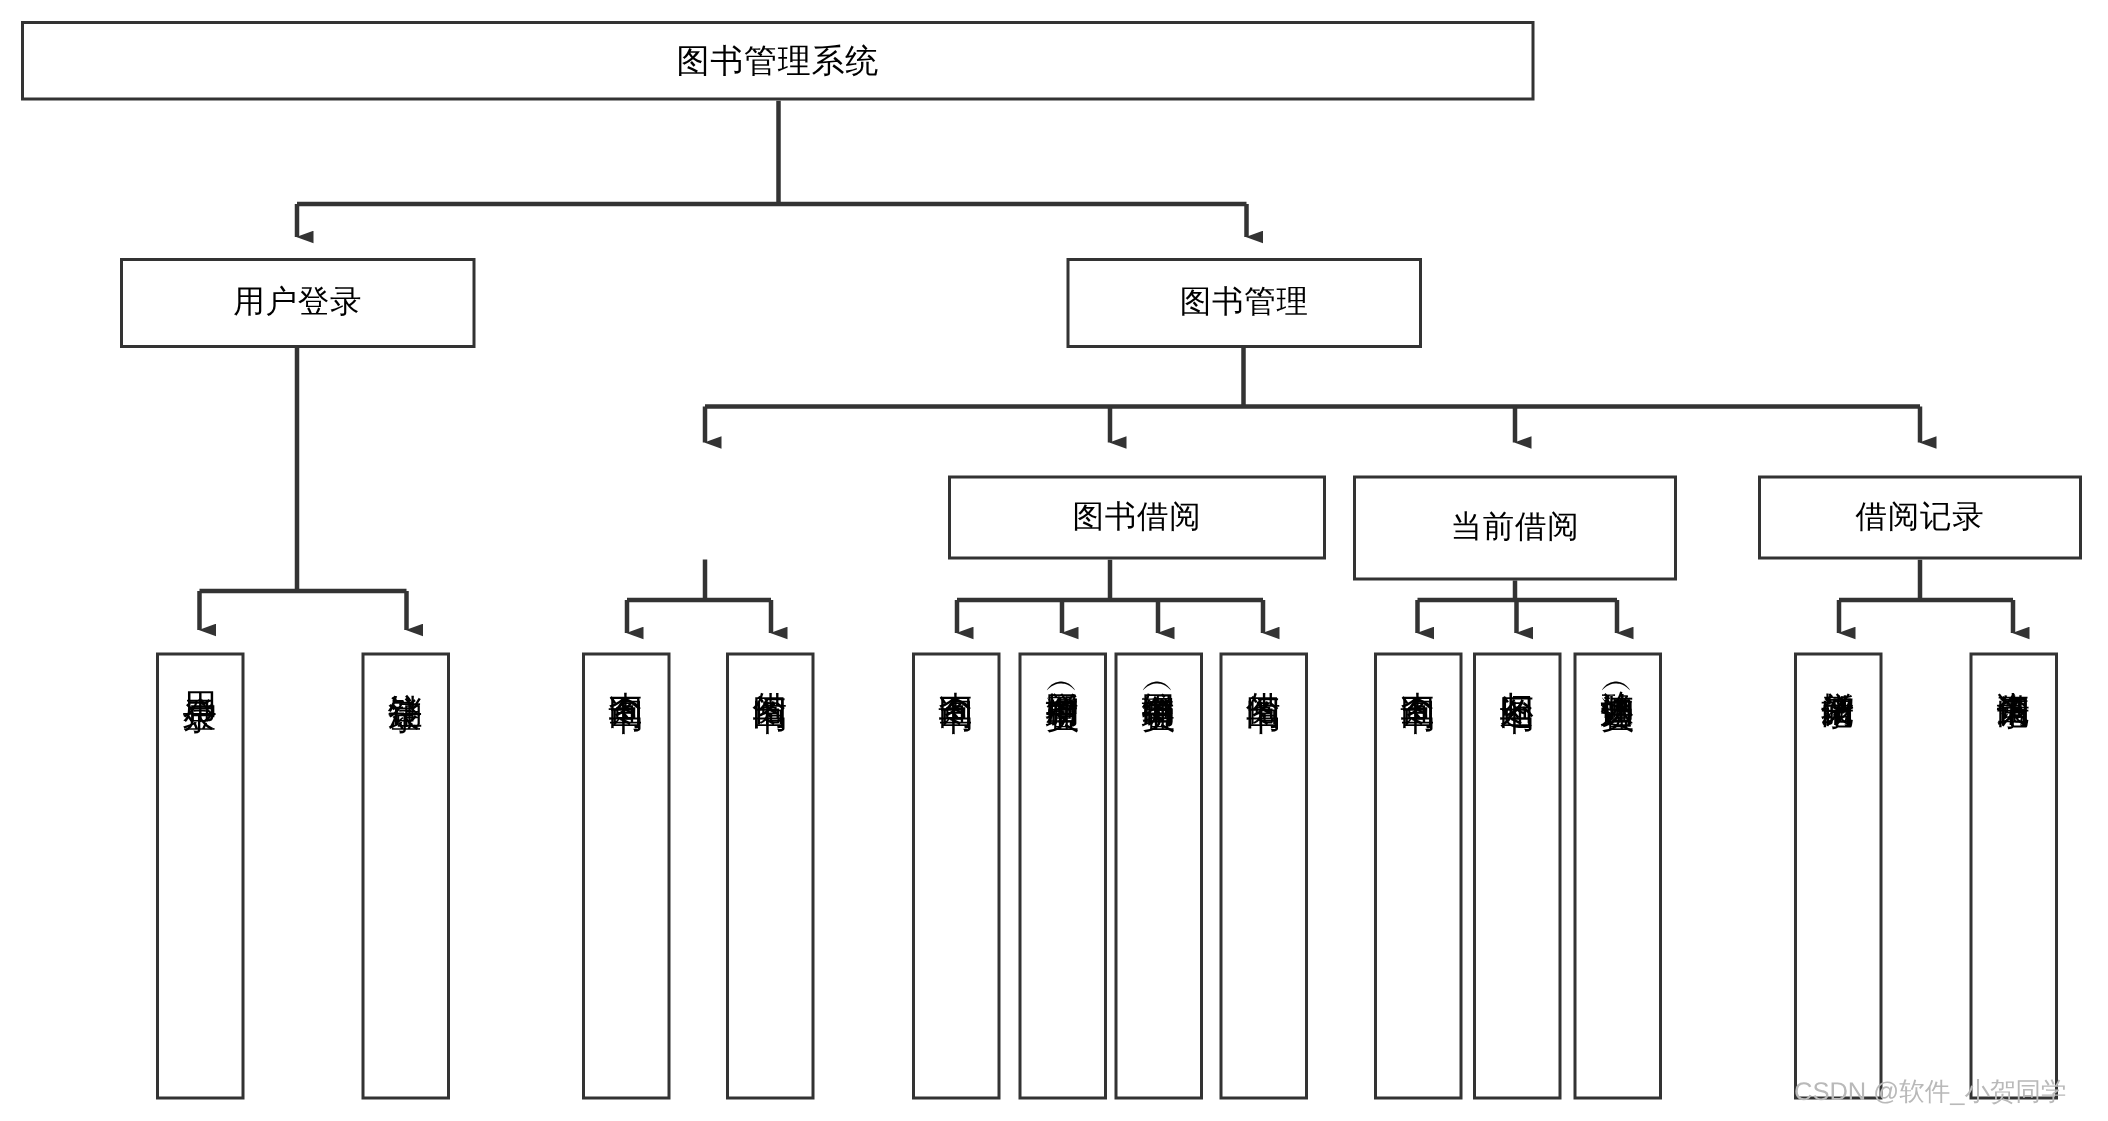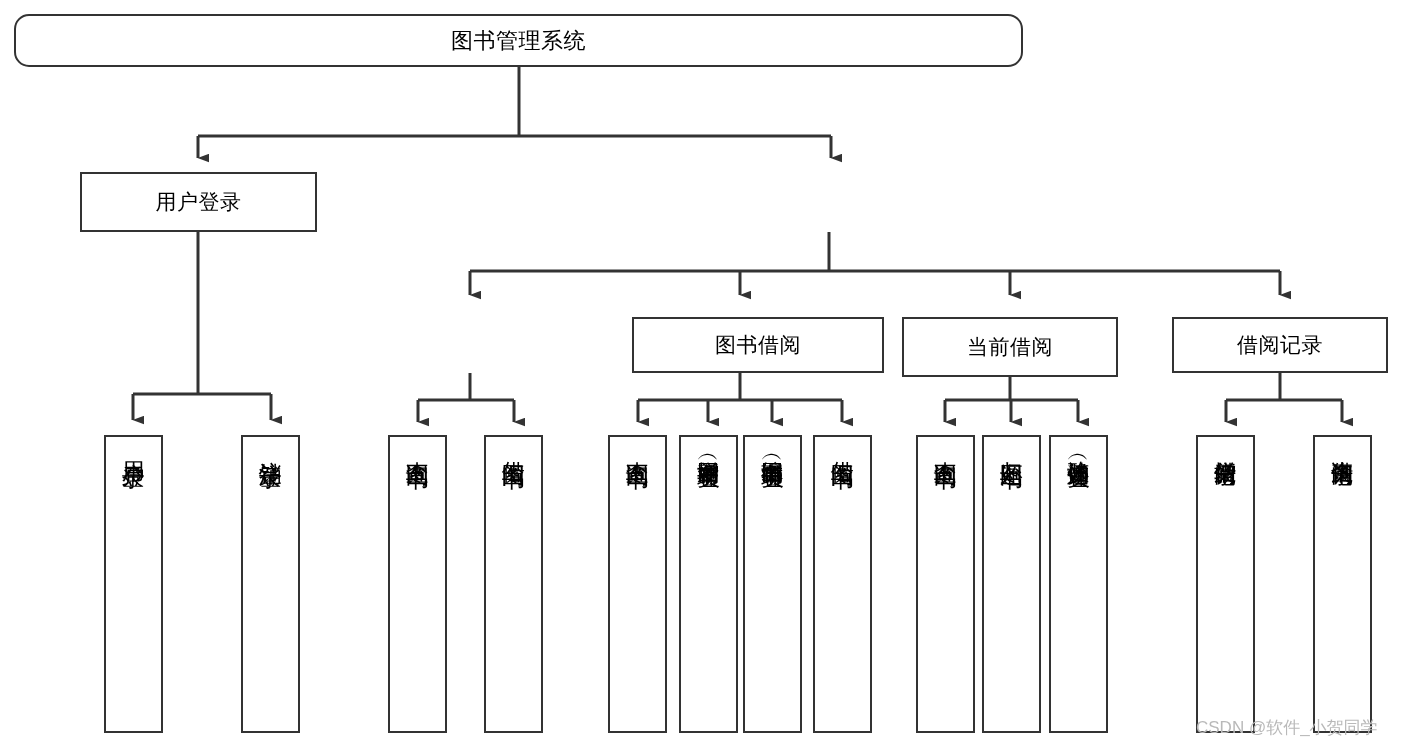--- a/index.html
+++ b/index.html
@@ -128,35 +128,38 @@
       <path d="M1011,400 L1011,422" marker-end="url(#arrowhead)"></path>
       <path d="M1078,400 L1078,422" marker-end="url(#arrowhead)"></path>
 
       <path d="M1280,373 L1280,400"></path>
       <path d="M1226,400 L1342,400"></path>
       <path d="M1226,400 L1226,422" marker-end="url(#arrowhead)"></path>
       <path d="M1342,400 L1342,422" marker-end="url(#arrowhead)"></path>
     </g>
   </svg>
 
-  <div class="node horiz root" style="left:14px; top:14px; width:1009px; height:53px;border-radius:15px;">
+  <div class="node horiz root" style="left:14px; top:14px; width:1009px; height:53px;">
     <span class="label">图书管理系统</span>
   </div>
 
   <div class="node horiz" style="left:80px; top:172px; width:237px; height:60px;">
     <span class="label">用户登录</span>
   </div>
 
+  <div class="node horiz" style="left:711px; top:172px; width:237px; height:60px;">
+    <span class="label">图书管理</span>
+  </div>
 
 
   <div class="node horiz" style="left:632px; top:317px; width:252px; height:56px;">
     <span class="label">图书借阅</span>
   </div>
 
-  <div class="node horiz" style="left:902px; top:317px; width:216px; height:60px;">
+  <div class="node horiz" style="left:902px; top:317px; width:216px; height:70px;">
     <span class="label">当前借阅</span>
   </div>
 
   <div class="node horiz" style="left:1172px; top:317px; width:216px; height:56px;">
     <span class="label">借阅记录</span>
   </div>
 
   <div class="node vert" style="left:104px; top:435px; width:59px; height:298px;">
     <span class="label">用户登录</span>
   </div>

